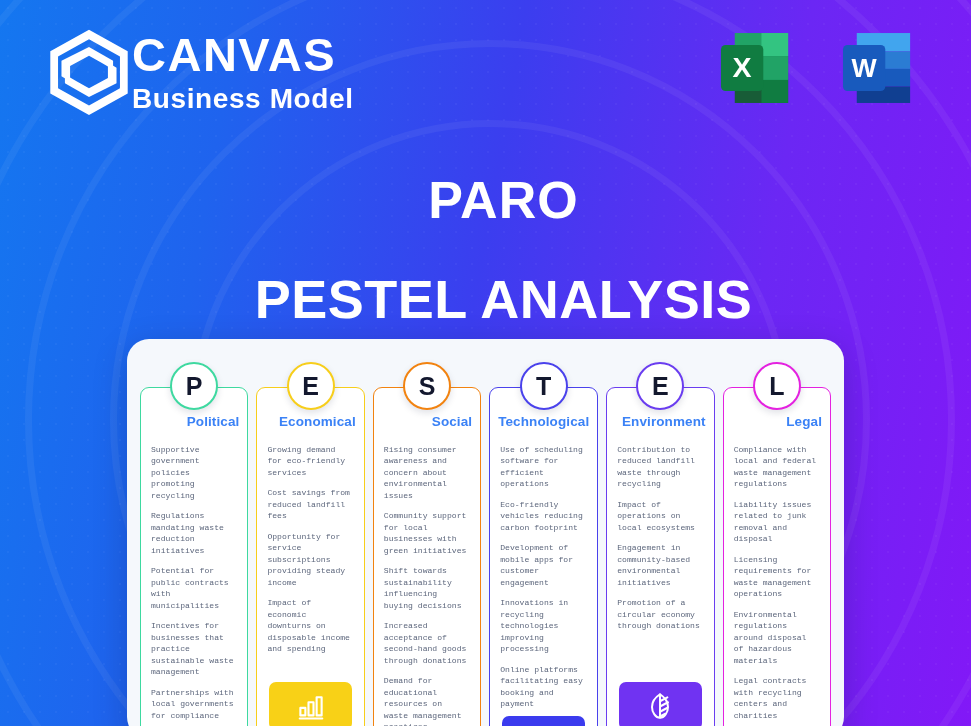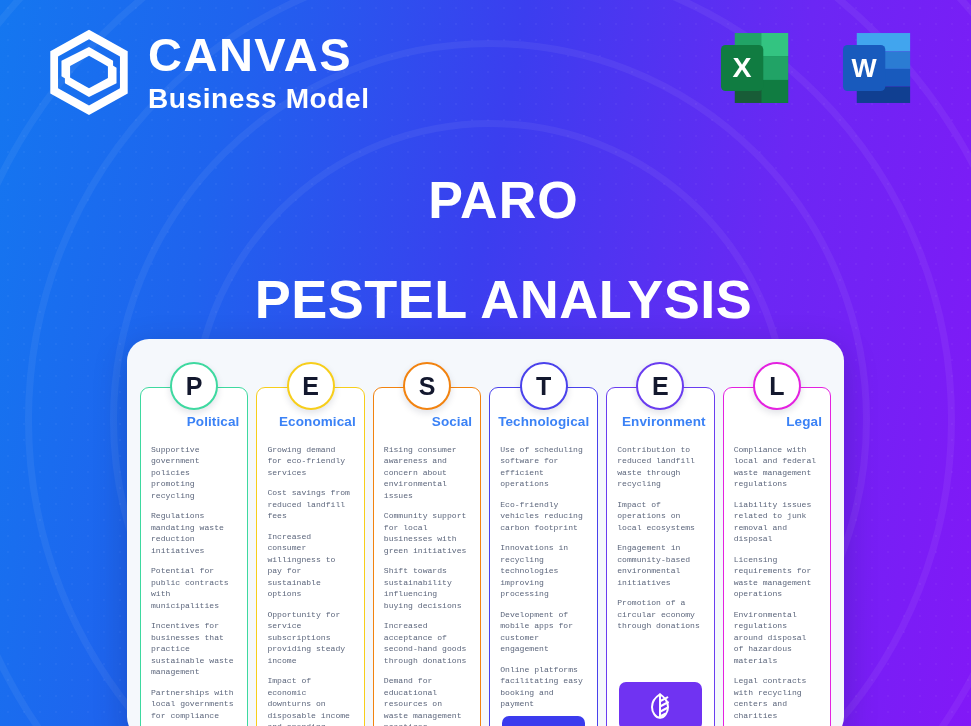--- a/index.html
+++ b/index.html
@@ -45,21 +45,21 @@
     opacity: 0.35;
     pointer-events: none;
   }
 
   
   .logo-block {
     position: absolute;
     left: 46px; top: 28px;
     display: flex;
     align-items: center;
-    gap: 16px;
+    gap: 0;
   }
   .logo-mark { width: 86px; height: 88px; flex: none; }
   .logo-text { display: flex; flex-direction: column; line-height: 1; }
   .logo-title {
     color: #ffffff;
     font-size: 47px;
     font-weight: 700;
     letter-spacing: 1.5px;
   }
   .logo-sub {
@@ -241,21 +241,20 @@
         </svg>
       </div>
     </div>
 
     <div class="col" style="--c:#F7CE1B; --ic:#F8D117;">
       <div class="badge">E</div>
       <div class="col-title">Economical</div>
       <div class="col-points">
         <div class="point">Growing demand for eco-friendly services</div>
         <div class="point">Cost savings from reduced landfill fees</div>
-        <div class="point">Increased consumer willingness to pay for sustainable options</div>
         <div class="point">Opportunity for service subscriptions providing steady income</div>
         <div class="point">Impact of economic downturns on disposable income and spending</div>
       </div>
       <div class="icon-box">
         <svg viewBox="0 0 24 24" fill="none" stroke="#ffffff" stroke-width="1.7" stroke-linecap="round" stroke-linejoin="round">
           <rect x="3.5" y="13.5" width="4" height="6"></rect>
           <rect x="10" y="9" width="4" height="10.5"></rect>
           <rect x="16.5" y="5" width="4" height="14.5"></rect>
           <path d="M3 22h18"></path>
         </svg>
@@ -281,22 +280,22 @@
         </svg>
       </div>
     </div>
 
     <div class="col" style="--c:#4A42EC; --ic:#3B3BEE;">
       <div class="badge">T</div>
       <div class="col-title">Technological</div>
       <div class="col-points">
         <div class="point">Use of scheduling software for efficient operations</div>
         <div class="point">Eco-friendly vehicles reducing carbon footprint</div>
+        <div class="point">Development of mobile apps for customer engagement</div>
         <div class="point">Innovations in recycling technologies improving processing</div>
-        <div class="point">Development of mobile apps for customer engagement</div>
         <div class="point">Online platforms facilitating easy booking and payment</div>
       </div>
       <div class="icon-box">
         <svg viewBox="0 0 24 24" fill="none" stroke="#ffffff" stroke-width="1.7" stroke-linecap="round" stroke-linejoin="round">
           <circle cx="12" cy="12" r="3"></circle>
           <path d="M12 2.6l1.6 2.1 2.5-.8.5 2.6 2.6.5-.8 2.5 2.1 1.6-2.1 1.6.8 2.5-2.6.5-.5 2.6-2.5-.8L12 21.4l-1.6-2.1-2.5.8-.5-2.6-2.6-.5.8-2.5L3.5 12l2.1-1.6-.8-2.5 2.6-.5.5-2.6 2.5.8z"></path>
         </svg>
       </div>
     </div>
 

